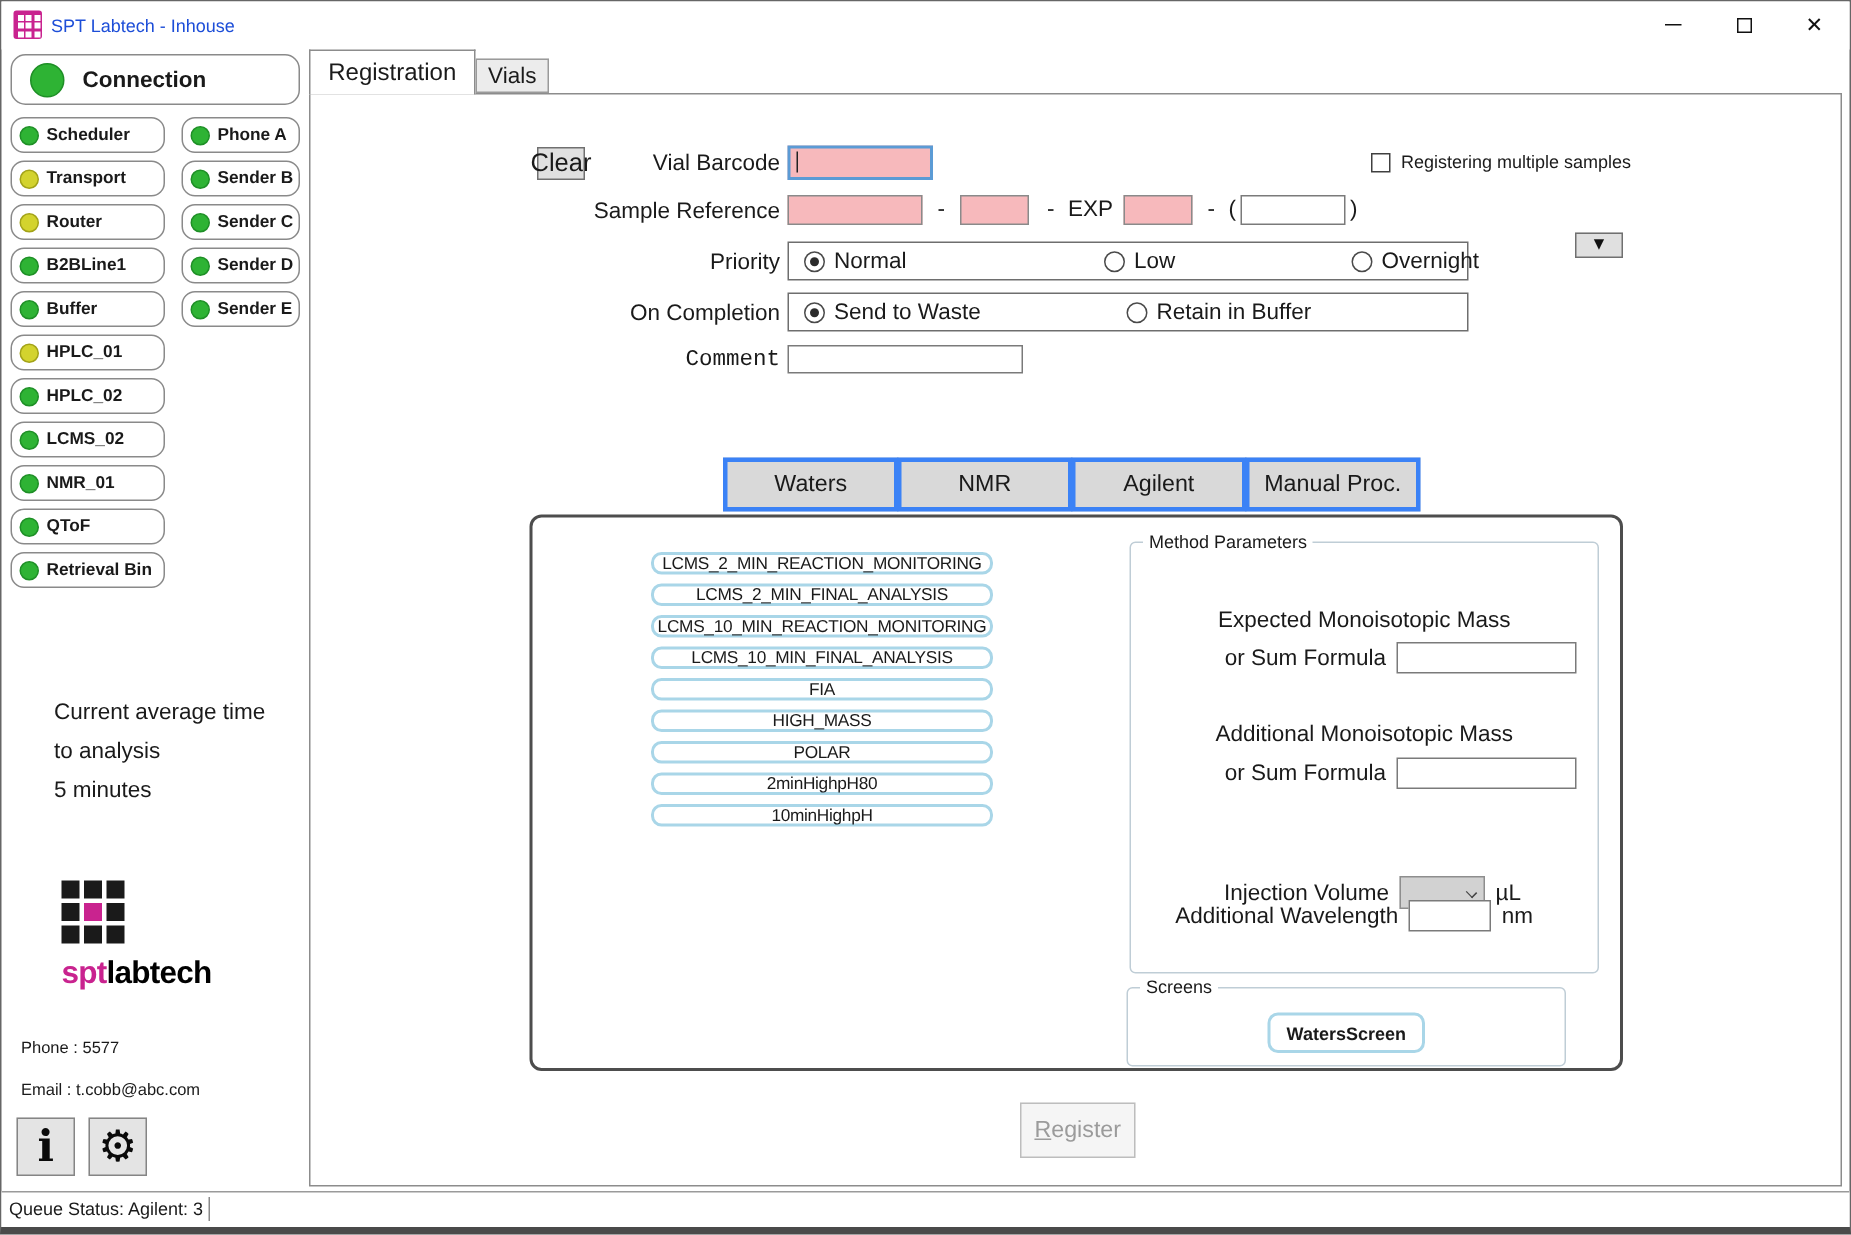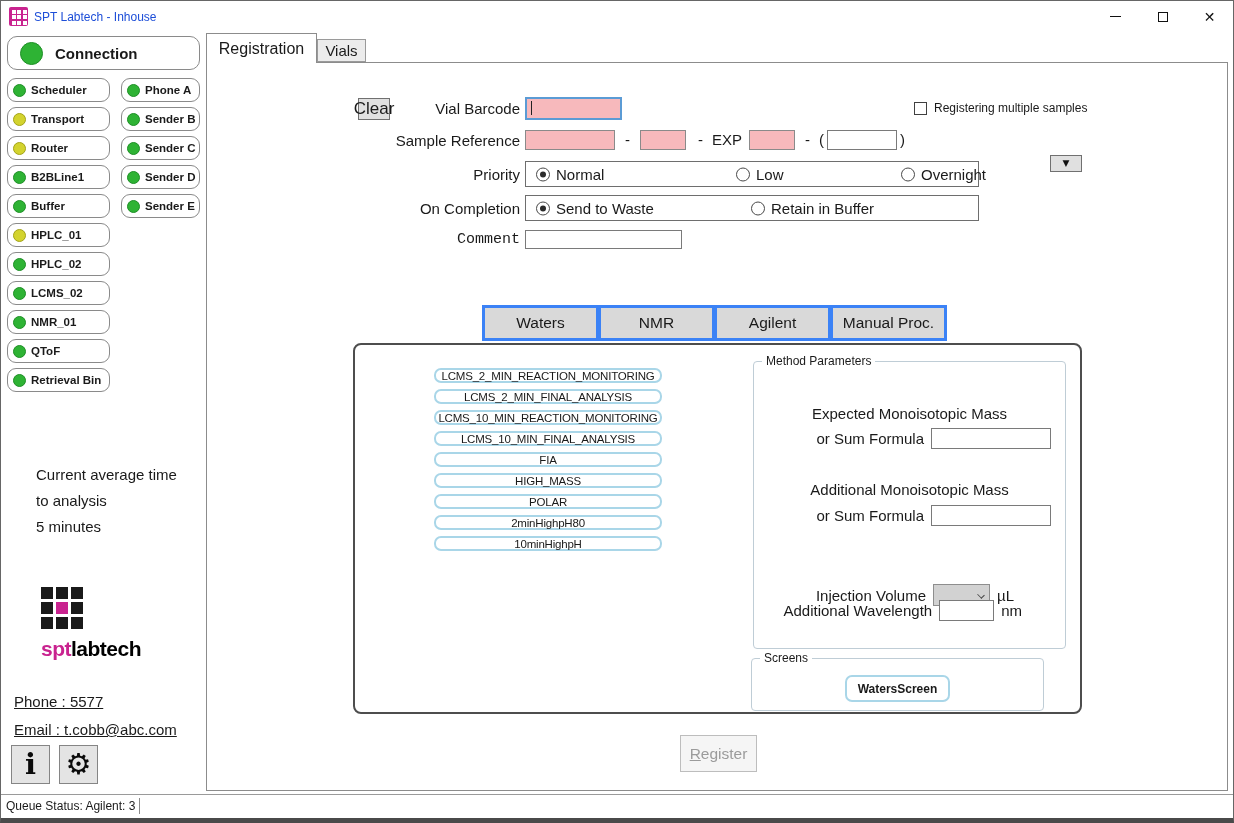--- a/index.html
+++ b/index.html
@@ -28,21 +28,21 @@
   .pill-btn { height:24px; border:1px solid #8a8a8a; border-radius:9px; background:#fff; display:flex; align-items:center; gap:5px; padding-left:5px; font-size:11.5px; font-weight:600; white-space:nowrap; }
   #devices-col .pill-btn { width:103px; }
   #senders-col .pill-btn { width:79px; }
   .avg-time { position:absolute; left:35px; top:461px; font-size:15px; line-height:26px; }
   .logo { position:absolute; left:40px; top:586px; }
   .logo-grid { display:grid; grid-template-columns:repeat(3,12px); grid-template-rows:repeat(3,12px); gap:3px; }
   .logo-sq { background:#1a1a1a; }
   .logo-sq.accent { background:var(--brand-magenta); }
   .logo-text { margin-top:8px; font-size:21px; font-weight:bold; letter-spacing:-0.5px; color:#000; }
   .logo-text .spt { color:var(--brand-magenta); }
-  .contact { position:absolute; left:13px; font-size:15px;text-decoration:underline; }
+  .contact { position:absolute; left:13px; font-size:11px; }
   .contact.phone { top:692px; } .contact.email { top:720px; }
   .icon-btns { position:absolute; left:10px; top:744px; display:flex; gap:9px; }
   .sq-btn { width:39px; height:39px; background:#e4e4e4; border:1px solid #858585; display:flex; align-items:center; justify-content:center; }
   .glyph { font-family:"DejaVu Sans", sans-serif; font-size:29px; line-height:1; color:#0a0a0a; }
 
   
   .tab { position:absolute; display:flex; align-items:center; justify-content:center; }
   .tab.registration { left:205px; top:32px; width:111px; height:30px; background:#fff; border:1px solid #8c8c8c; border-bottom:none; font-size:16px; z-index:3; }
   .tab.vials { left:316px; top:38px; width:49px; height:23px; background:#ececec; border:1px solid #9a9a9a; font-size:15px; z-index:1; }
   .main-panel { position:absolute; left:205px; top:61px; width:1022px; height:729px; border:1px solid #8c8c8c; background:#fff; z-index:0; }

